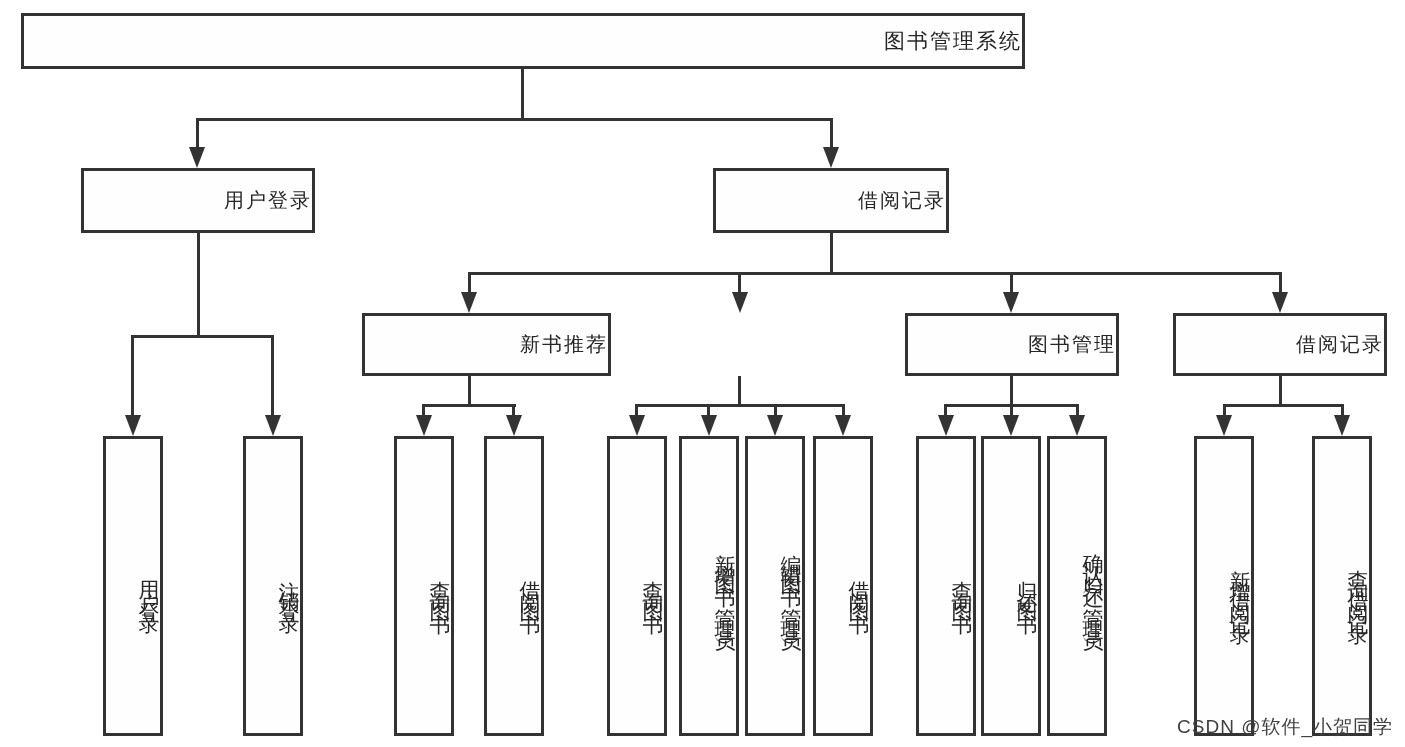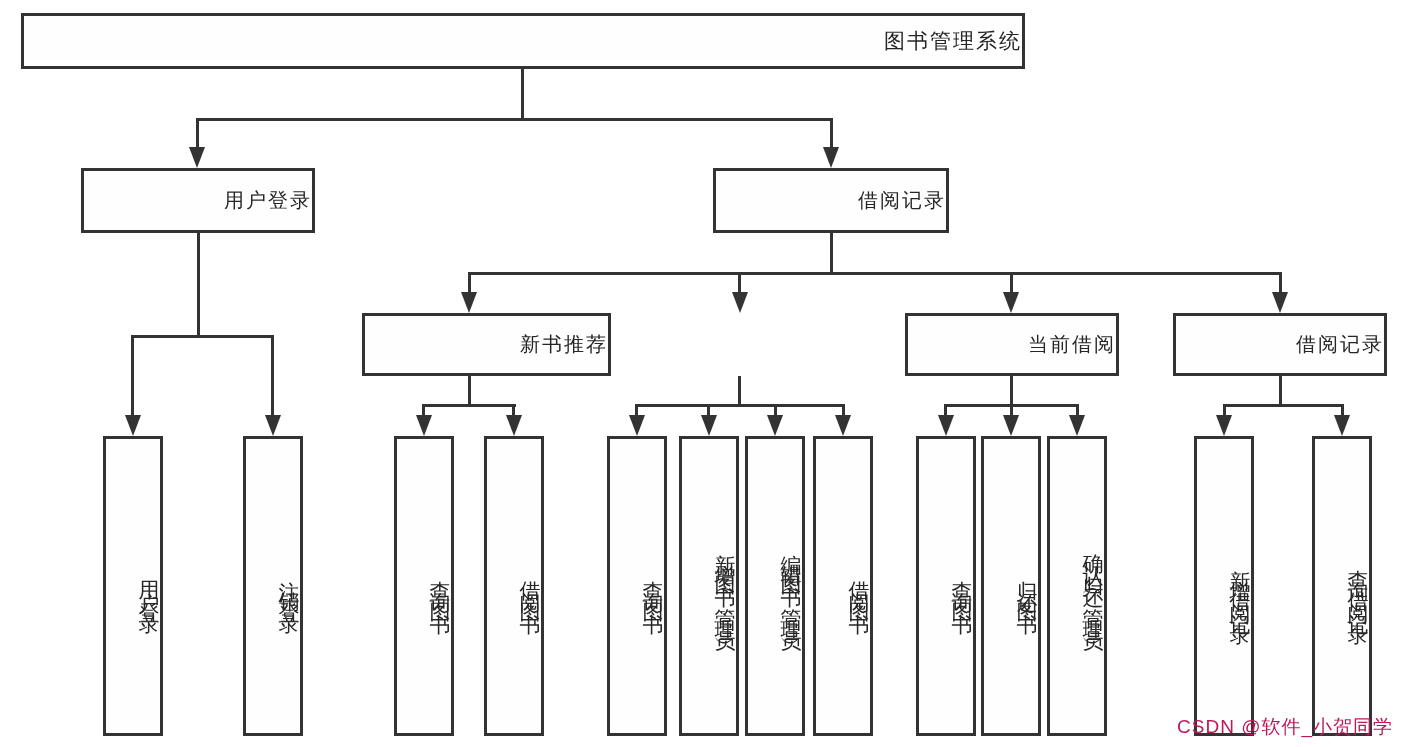--- a/index.html
+++ b/index.html
@@ -45,21 +45,21 @@
     height: 0;
     border-left: 8px solid transparent;
     border-right: 8px solid transparent;
     border-top: 21px solid #333333;
   }
   .watermark {
     position: absolute;
     top: 714px;
     right: 12px;
     font-size: 19px;
-    color: #be185d;
+    color: #404040;
     letter-spacing: 1px;
     white-space: nowrap;
   }
 </style>
 </head>
 <body>
 
 <div class="canvas">
 
   <div class="box hbox root-box" style="left:21px; top:13px; width:1004px; height:56px;">
@@ -95,21 +95,21 @@
   <div class="ahead" style="left:732px; top:292px;"></div>
   <div class="line" style="left:1010px; top:272px; width:3px; height:24px;"></div>
   <div class="ahead" style="left:1003px; top:292px;"></div>
   <div class="line" style="left:1279px; top:272px; width:3px; height:24px;"></div>
   <div class="ahead" style="left:1272px; top:292px;"></div>
 
   <div class="box hbox" style="left:362px; top:313px; width:249px; height:63px;">
     <span>新书推荐</span>
   </div>
   <div class="box hbox" style="left:905px; top:313px; width:214px; height:63px;">
-    <span>当前借阅</span>
+    <span>图书管理</span>
   </div>
   <div class="box hbox" style="left:1173px; top:313px; width:214px; height:63px;padding-left:27px;">
     <span>借阅记录</span>
   </div>
 
   <div class="line" style="left:468px; top:376px; width:3px; height:31px;"></div>
   <div class="line" style="left:422px; top:404px; width:94px; height:3px;"></div>
   <div class="line" style="left:422px; top:404px; width:3px; height:14px;"></div>
   <div class="ahead" style="left:416px; top:415px;"></div>
   <div class="line" style="left:512px; top:404px; width:3px; height:14px;"></div>

